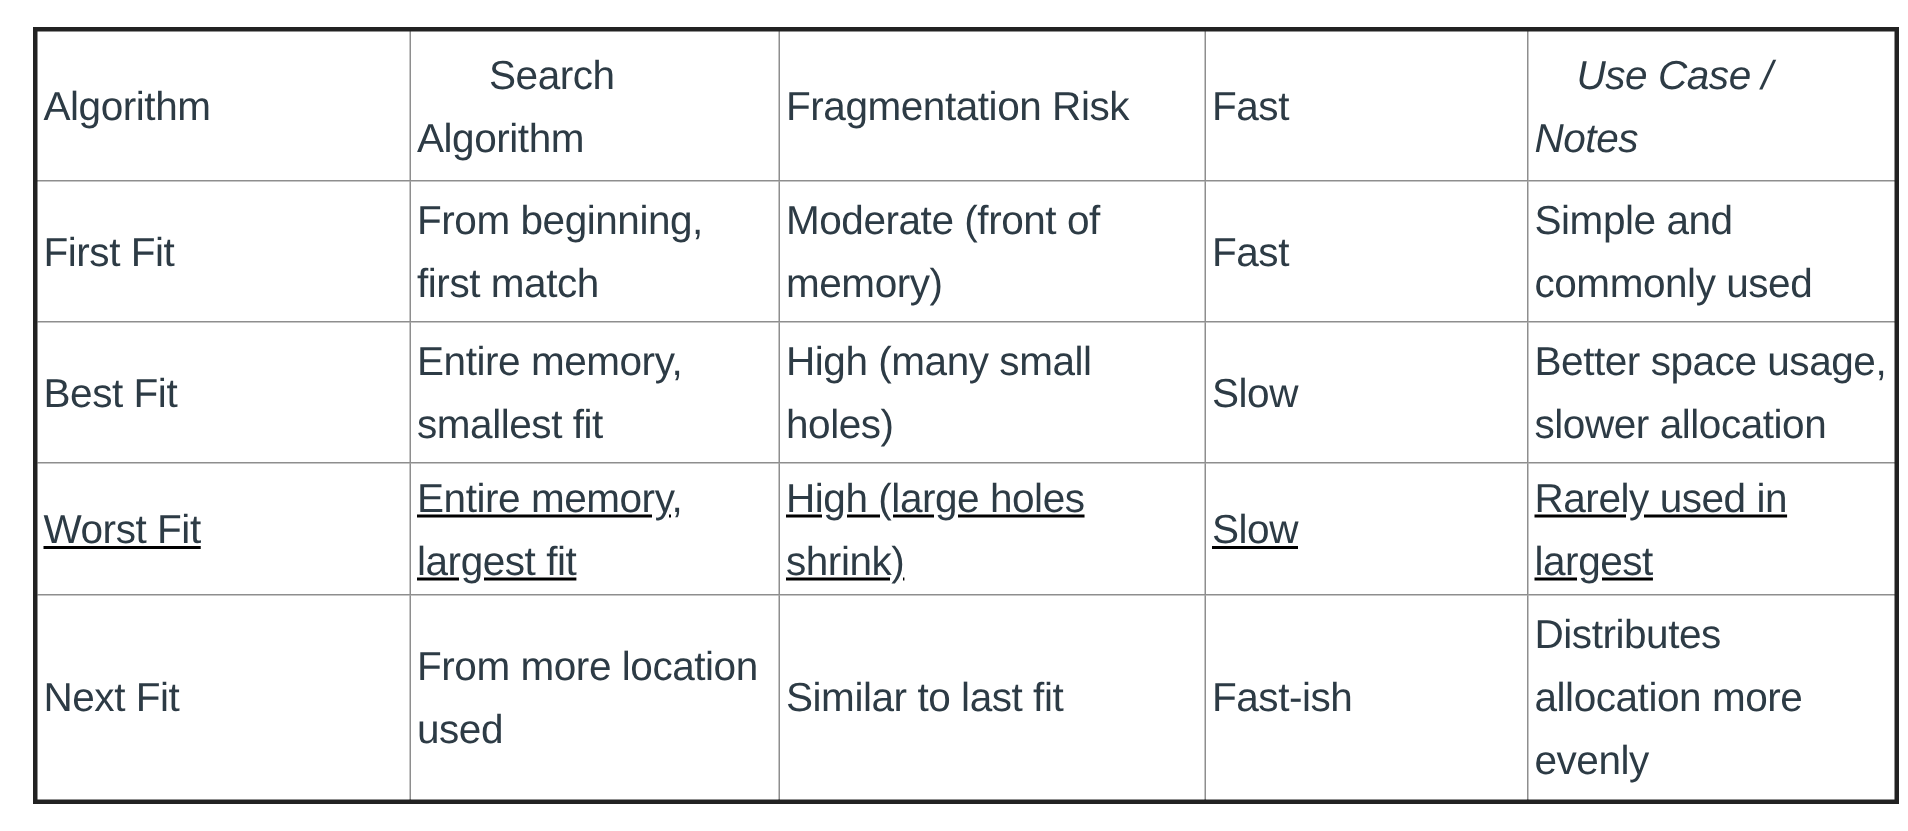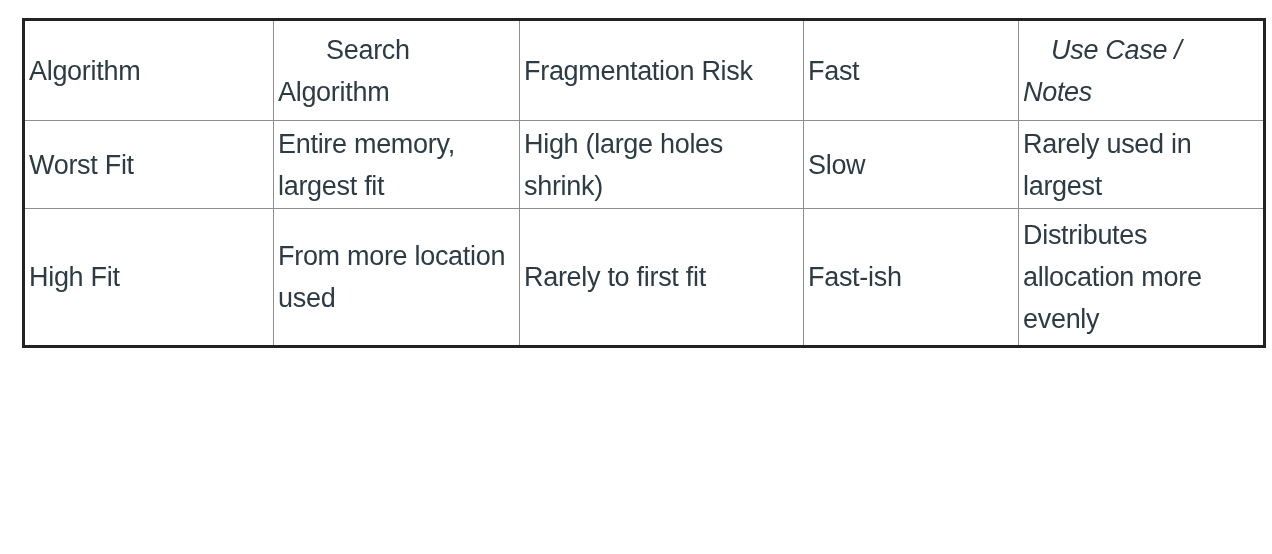--- a/index.html
+++ b/index.html
@@ -36,21 +36,21 @@
     overflow: visible;
   }
   
   th.th-center   { text-align: center; }
   th.th-indent-lg{ text-indent: 48px; }
   th.th-indent-sm{ text-indent: 28px; font-style: italic; }
 
   tr.r-head { height: 101px; }
   tr.r-1    { height: 94px; }
   tr.r-2    { height: 94px; }
-  tr.r-3    { height: 88px; }
+  tr.r-3    { height: 88px; text-decoration: underline; }
   tr.r-4    { height: 138px; }
 </style>
 </head>
 <body>
 
 <div class="table-wrap">
   <table class="grid">
     <colgroup>
       <col style="width:250px">
       <col style="width:246px">
@@ -63,35 +63,55 @@
         <th>Algorithm</th>
         <th class="th-indent-lg">Search
 Algorithm</th>
         <th class="th-center">Fragmentation Risk</th>
         <th>Fast</th>
         <th class="th-indent-sm">Use Case /
 Notes</th>
       </tr>
     </thead>
     <tbody>
+      <tr class="r-1">
+        <td>First Fit</td>
+        <td>From beginning,
+first match</td>
+        <td>Moderate (front of
+memory)</td>
+        <td>Fast</td>
+        <td>Simple and
+commonly used</td>
+      </tr>
+      <tr class="r-2">
+        <td>Best Fit</td>
+        <td>Entire memory,
+smallest fit</td>
+        <td>High (many small
+holes)</td>
+        <td>Slow</td>
+        <td>Better space usage,
+slower allocation</td>
+      </tr>
       <tr class="r-3">
         <td>Worst Fit</td>
         <td>Entire memory,
 largest fit</td>
         <td>High (large holes
 shrink)</td>
         <td>Slow</td>
         <td>Rarely used in
 largest</td>
       </tr>
       <tr class="r-4">
-        <td>High Fit</td>
+        <td>Next Fit</td>
         <td>From more location
 used</td>
-        <td>Rarely to first fit</td>
+        <td>Similar to last fit</td>
         <td>Fast-ish</td>
         <td>Distributes
 allocation more
 evenly</td>
       </tr>
     </tbody>
   </table>
 </div>
 
 </body></html>

